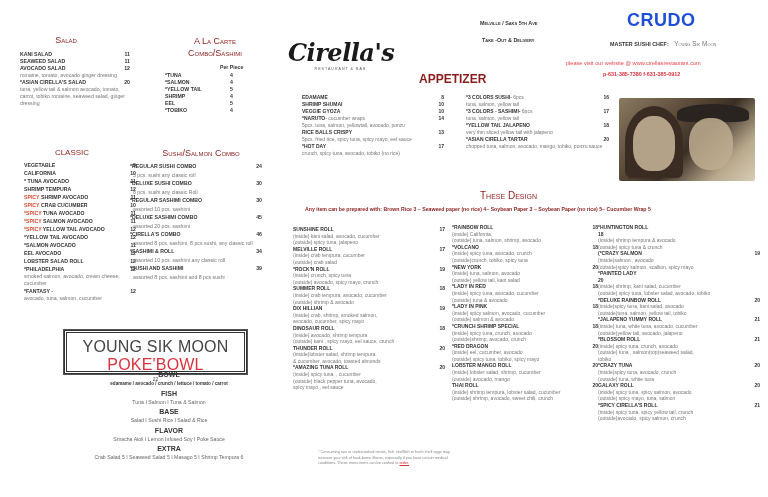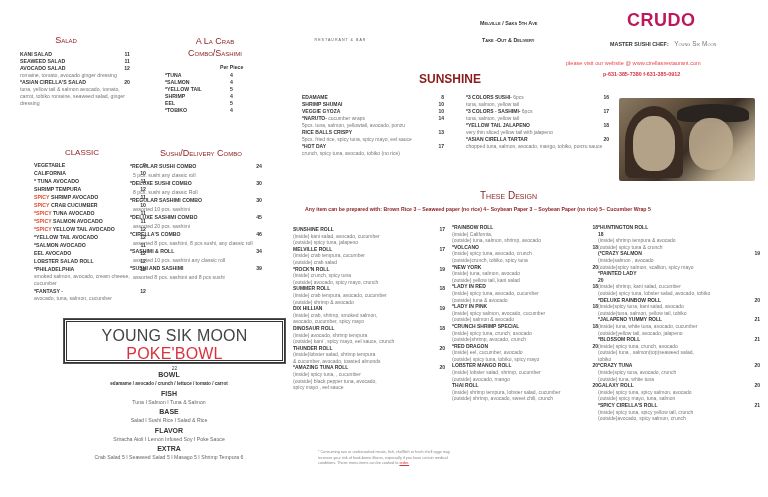--- a/index.html
+++ b/index.html
@@ -6,21 +6,21 @@
 body{width:768px;height:497px;background:#fff;font-family:"Liberation Sans",sans-serif;color:#333;overflow:hidden;position:relative}
 .abs{position:absolute}
 .h-red{color:#8a1c1c;font-weight:normal}
 .sc{font-variant:small-caps}
 .item{display:flex;justify-content:space-between;font-size:5.2px;font-weight:bold;color:#333;line-height:7px}
 .desc{font-size:5.2px;color:#777;line-height:7px}
 .spicy{color:#e0482b}
 .price{font-weight:bold}
 .roll-name{font-size:5px;font-weight:bold;color:#333;line-height:6.6px;display:flex;justify-content:space-between}
 .roll-desc{font-size:5px;color:#777;line-height:6.6px}
-.poke{position:absolute;left:64px;top:319px;width:221px;height:44px;border:3px double #333;outline:1px solid #555;text-align:center}
+.poke{position:absolute;left:64px;top:330px;width:183px;height:44px;border:3px double #333;outline:1px solid #555;text-align:center}
 .poke .t{font-size:16px;color:#444;margin-top:5px;letter-spacing:0.2px}
 .poke .t .r{color:#d9333f}
 .poke .p{font-size:5px;color:#444;margin-top:2px}
 .pk-h{font-size:7px;font-weight:bold;color:#333;text-align:center;line-height:9px}
 .pk-d{font-size:5.2px;color:#666;text-align:center;line-height:9.5px}
 .photo{position:absolute;left:619px;top:98px;width:136px;height:83px;background:linear-gradient(135deg,#8a7a62 0%,#5a4a38 35%,#3b2f25 55%,#b8a98d 80%,#d8ccb6 100%);border-radius:2px}
 .photo .f1{position:absolute;left:14px;top:18px;width:42px;height:55px;border-radius:45% 45% 40% 40%;background:#c9b79a;opacity:.85}
 .photo .f2{position:absolute;left:70px;top:20px;width:44px;height:52px;border-radius:45%;background:#bfae90;opacity:.85}
 .photo .hat{position:absolute;left:58px;top:6px;width:72px;height:18px;border-radius:50% 50% 20% 20%;background:#2a2420}
 .photo .hair{position:absolute;left:6px;top:8px;width:58px;height:72px;border-radius:50% 50% 10% 10%;background:#3a2c22;z-index:0}
@@ -47,21 +47,21 @@
       <div class="desc">romaine, tomato, avocado ginger dressing</div>
       <div class="item">
         <span><span>*ASIAN CIRELLA'S SALAD</span></span>
         <span class="price">20</span>
       </div>
       <div class="desc">tuna, yellow tail &amp; salmon avocado, tomato, carrot, tobiko romaine, seaweed salad, ginger dressing</div>
     </div>
 </div>
 
 <div class="abs" style="left:165px;top:36px;width:100px">
-  <div class="h-red sc" style="font-size:9px;text-align:center">A La Crab</div>
+  <div class="h-red sc" style="font-size:9px;text-align:center">A La Carte</div>
   <div class="h-red sc" style="font-size:9px;text-align:center;margin-top:2px">Combo/Sashimi</div>
   <div style="font-size:5.2px;font-weight:bold;margin-left:55px;margin-top:6px">Per Piece</div>
   <div id="alc-list" style="width: 68px; margin-top: 2px;">
       <div class="item">
         <span><span>*TUNA</span></span>
         <span class="price">4</span>
       </div>
       <div class="item">
         <span><span>*SALMON</span></span>
         <span class="price">4</span>
@@ -78,21 +78,21 @@
         <span><span>EEL</span></span>
         <span class="price">5</span>
       </div>
       <div class="item">
         <span><span>*TOBIKO</span></span>
         <span class="price">4</span>
       </div>
     </div>
 </div>
 
-<div class="abs" style="left:34px;top:148px;width:112px">
+<div class="abs" style="left:24px;top:148px;width:112px">
   <div class="h-red" style="font-size:8px;text-align:center;margin-left:-16px;margin-bottom:4px">CLASSIC</div>
   <div id="classic-list">
       <div class="item" style="line-height: 8px;">
         <span><span>VEGETABLE</span></span>
         <span class="price">9</span>
       </div>
       <div class="item" style="line-height: 8px;">
         <span><span>CALIFORNIA</span></span>
         <span class="price">10</span>
       </div>
@@ -147,21 +147,21 @@
       <div class="desc">smoked salmon, avocado, cream cheese, cucumber</div>
       <div class="item" style="line-height: 8px;">
         <span><span>*FANTASY -</span></span>
         <span class="price">12</span>
       </div>
       <div class="desc">avocado, tuna, salmon, cucumber</div>
     </div>
 </div>
 
 <div class="abs" style="left:130px;top:148px;width:132px">
-  <div class="h-red sc" style="font-size:9px;text-align:center;margin-left:10px;margin-bottom:4px">Sushi/Delivery Combo</div>
+  <div class="h-red sc" style="font-size:9px;text-align:center;margin-left:10px;margin-bottom:4px">Sushi/Salmon Combo</div>
   <div id="combo-list">
       <div class="item" style="line-height: 8.5px;">
         <span><span>*REGULAR SUSHI COMBO</span></span>
         <span class="price">24</span>
       </div>
       <div class="desc" style="line-height: 8.5px; padding-left: 3px;">5 pcs. sushi any classic roll</div>
       <div class="item" style="line-height: 8.5px;">
         <span><span>*DELUXE SUSHI COMBO</span></span>
         <span class="price">30</span>
       </div>
@@ -205,41 +205,42 @@
     <div class="pk-d">Tuna I Salmon I Tuna &amp; Salmon</div>
     <div class="pk-h">BASE</div>
     <div class="pk-d">Salad I Sushi Rice I Salad &amp; Rice</div>
     <div class="pk-h">FLAVOR</div>
     <div class="pk-d">Sriracha Aioli I Lemon Infused Soy I Poke Sauce</div>
     <div class="pk-h">EXTRA</div>
     <div class="pk-d">Crab Salad 5  I  Seaweed Salad 5  I Masago 5 I Shrimp Tempura 6</div>
   </div>
 
 <div class="abs" style="left:288px;top:38px;width:105px;text-align:center">
+  <div style="font-family:'DejaVu Serif',serif;font-style:italic;font-size:24px;font-weight:bold;color:#1a1a1a;letter-spacing:-0.5px">Cirella's</div>
   <div style="font-size:3.6px;letter-spacing:1px;color:#555">RESTAURANT &amp; BAR</div>
 </div>
 <div class="abs sc" style="left:480px;top:20px;font-size:5.4px;font-weight:bold;color:#333">Melville / Saks 5th Ave</div>
 <div class="abs sc" style="left:482px;top:37px;font-size:5.4px;font-weight:bold;color:#333">Take -Out &amp; Delivery</div>
 
-<div class="abs" style="left:627px;top:10px;font-size:18px;font-weight:bold;color:#be185d;letter-spacing:0.5px">CRUDO</div>
+<div class="abs" style="left:627px;top:10px;font-size:18px;font-weight:bold;color:#1d4ed8;letter-spacing:0.5px">CRUDO</div>
 <div class="abs" style="left:610px;top:40px;font-size:5.4px;white-space:nowrap">
   <span style="font-weight:bold;color:#333">MASTER SUSHI CHEF:</span>
   <span class="sc" style="color:#777;font-size:6.4px;margin-left:4px">Young Sik Moon</span>
 </div>
 <div class="abs" style="left:566px;top:60px;font-size:5.6px;color:#e8474c;white-space:nowrap">please visit our website @ www.cirellasrestaurant.com</div>
 <div class="abs" style="left:603px;top:71px;font-size:5.4px;color:#d9333f;font-weight:bold;white-space:nowrap">p-631-385-7380  f-631-385-0912</div>
 
 <div class="photo">
   <div class="hair"></div>
     <div class="f1"></div>
     <div class="hat"></div>
     <div class="f2"></div>
 </div>
 
-<div class="abs" style="left:419px;top:72px;font-size:12px;font-weight:bold;color:#8a1c1c">SUNSHINE</div>
+<div class="abs" style="left:419px;top:72px;font-size:12px;font-weight:bold;color:#8a1c1c">APPETIZER</div>
 <div class="abs" id="app-left" style="left:302px;top:94px;width:142px">
     <div class="item" style="font-size: 5px;">
       <span><span>EDAMAME</span></span>
       <span class="price">8</span>
     </div>
     <div class="item" style="font-size: 5px;">
       <span><span>SHRIMP SHUMAI</span></span>
       <span class="price">10</span>
     </div>
     <div class="item" style="font-size: 5px;">

